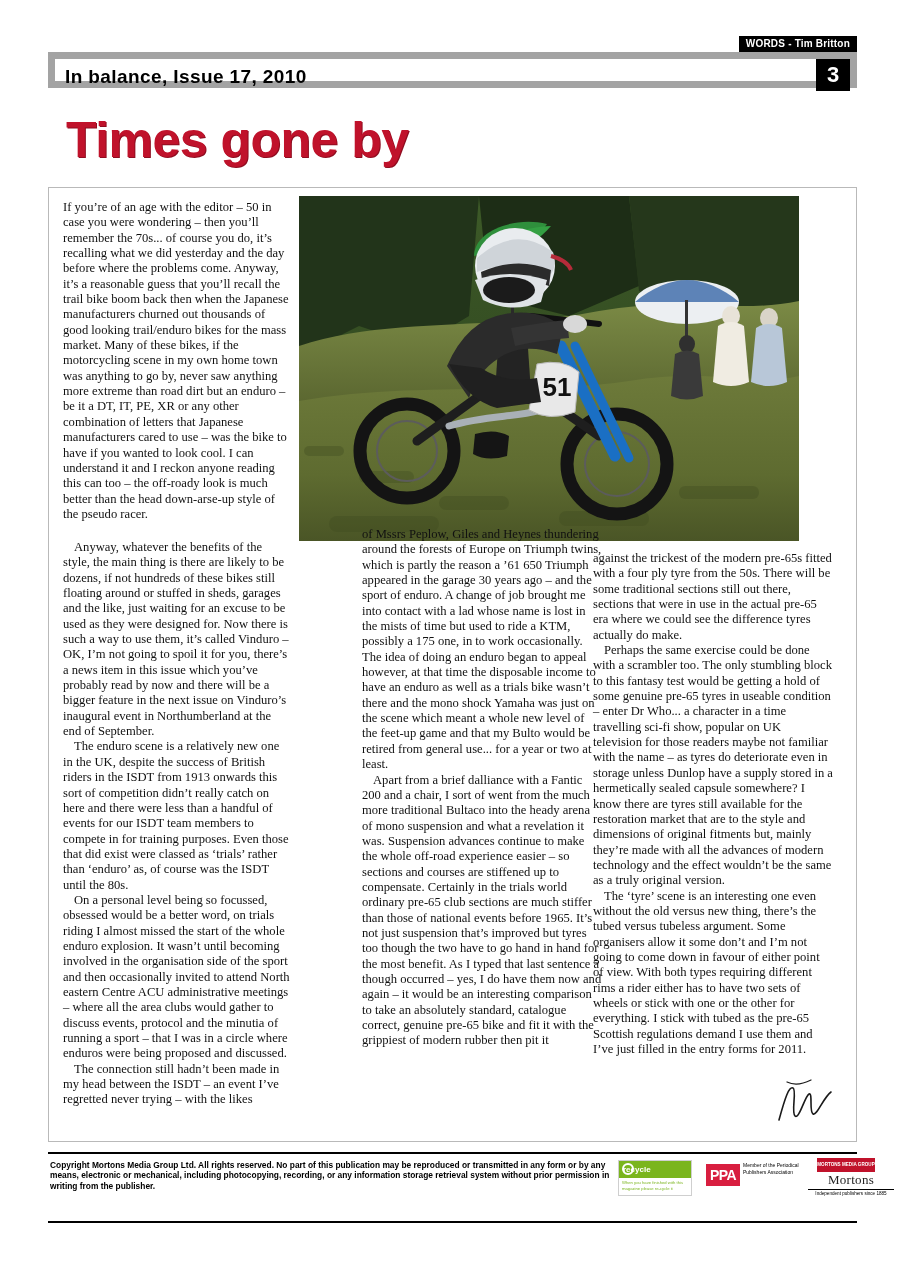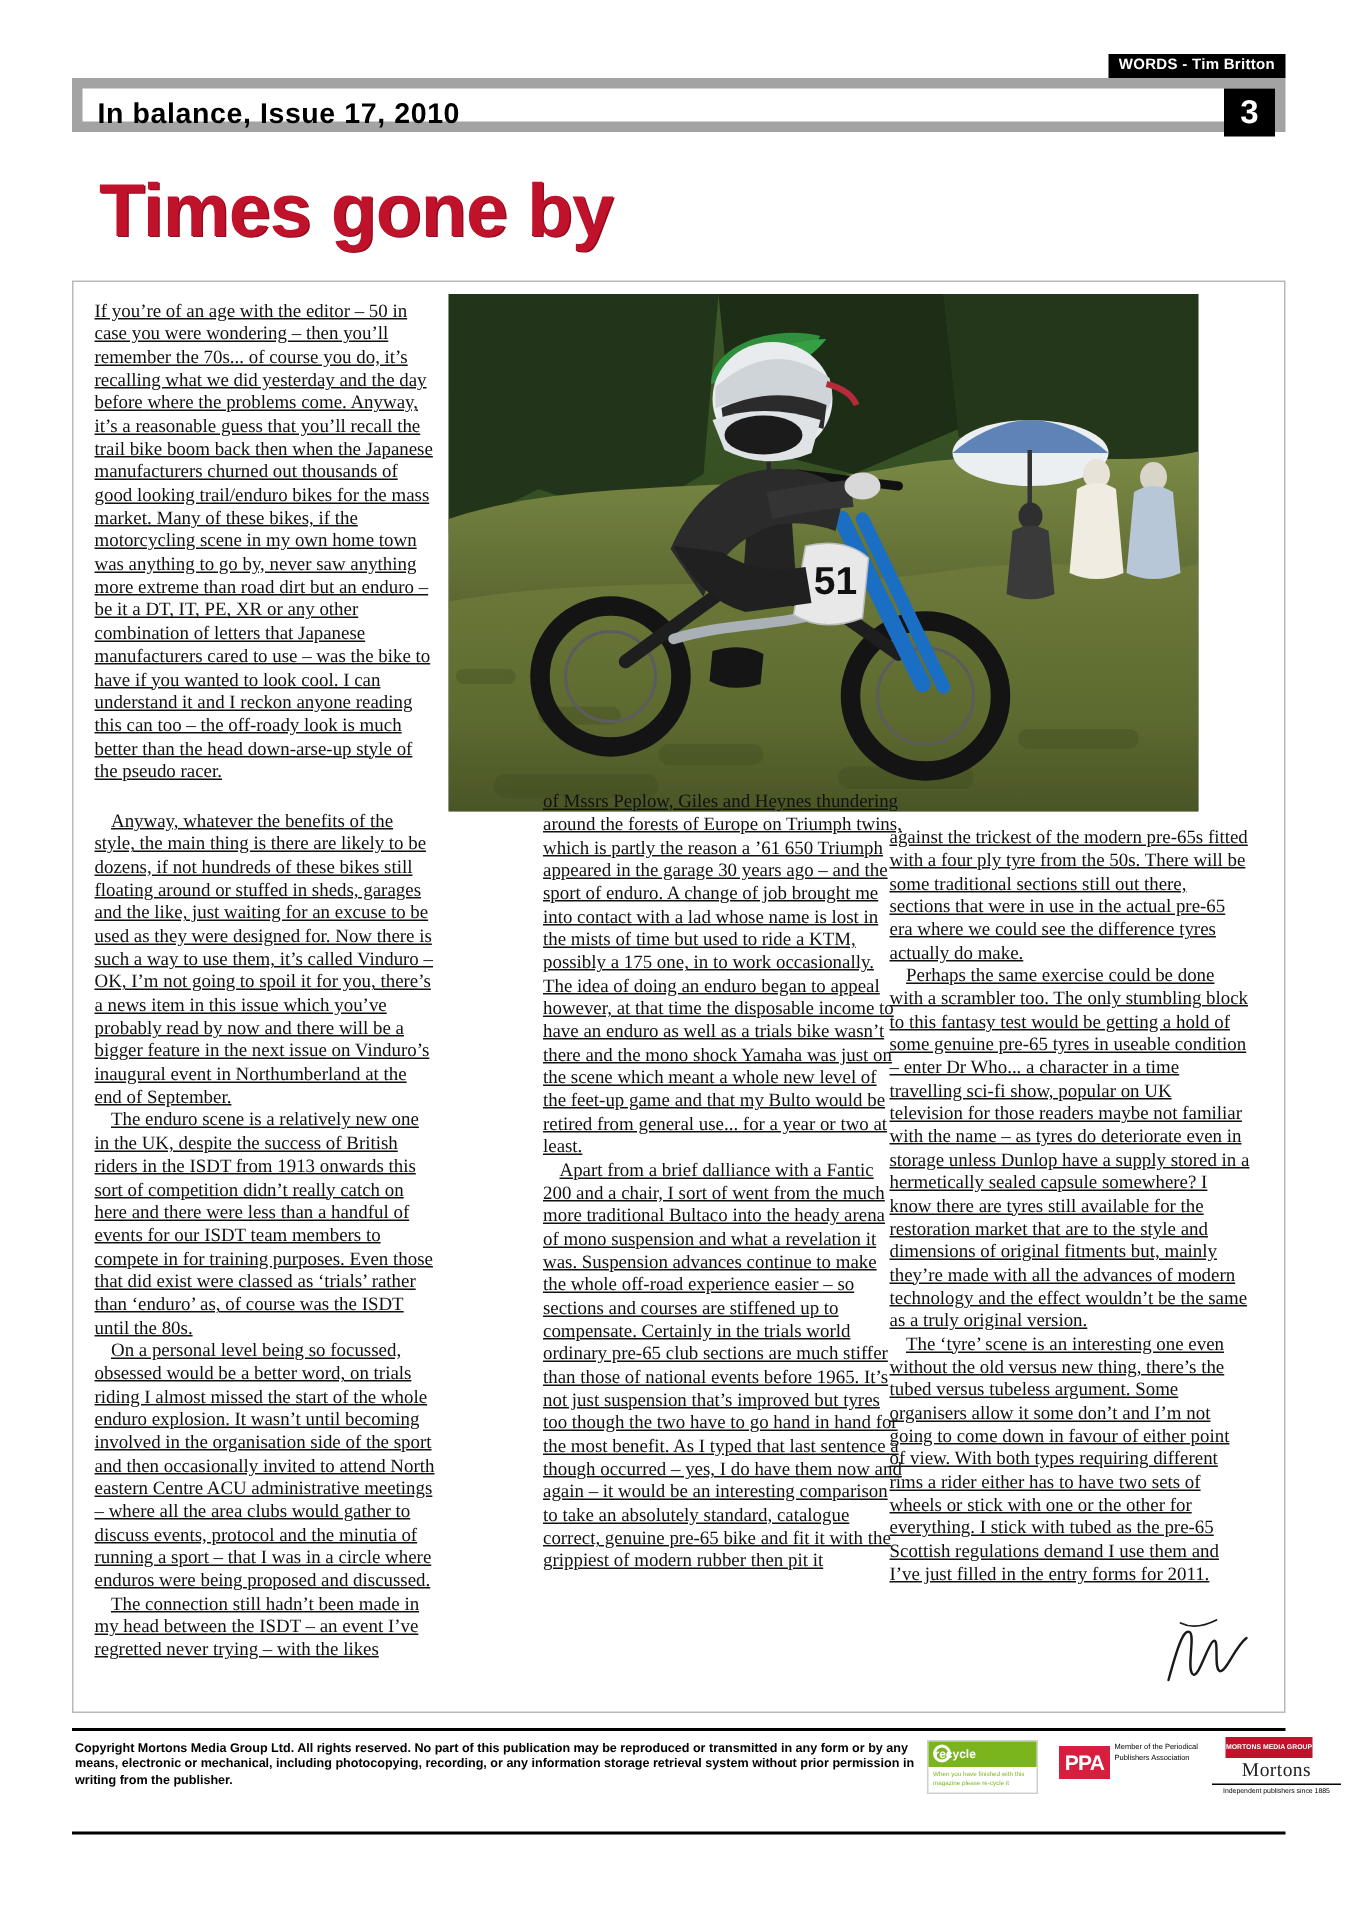--- a/index.html
+++ b/index.html
@@ -115,21 +115,20 @@
     font-family: "Liberation Serif", serif;
     font-size: 12.6px;
     line-height: 15.35px;
     color: #111111;
     text-align: left;
     hyphens: auto;
   }
   .col p {
     margin: 0;
     text-indent: 11px;
-    text-decoration: underline;
   }
   .col p.first {
     text-indent: 0;
   }
   .col-1 { left: 63px; top: 200px;  width: 228px; }
   .col-2 { left: 327px; top: 527px; width: 240px; margin-left: 35px; }
   .col-3 { left: 593px; top: 551px; width: 240px; }
   .col-1-lower { left: 63px; top: 540px; width: 228px; }
 
   .signature {

